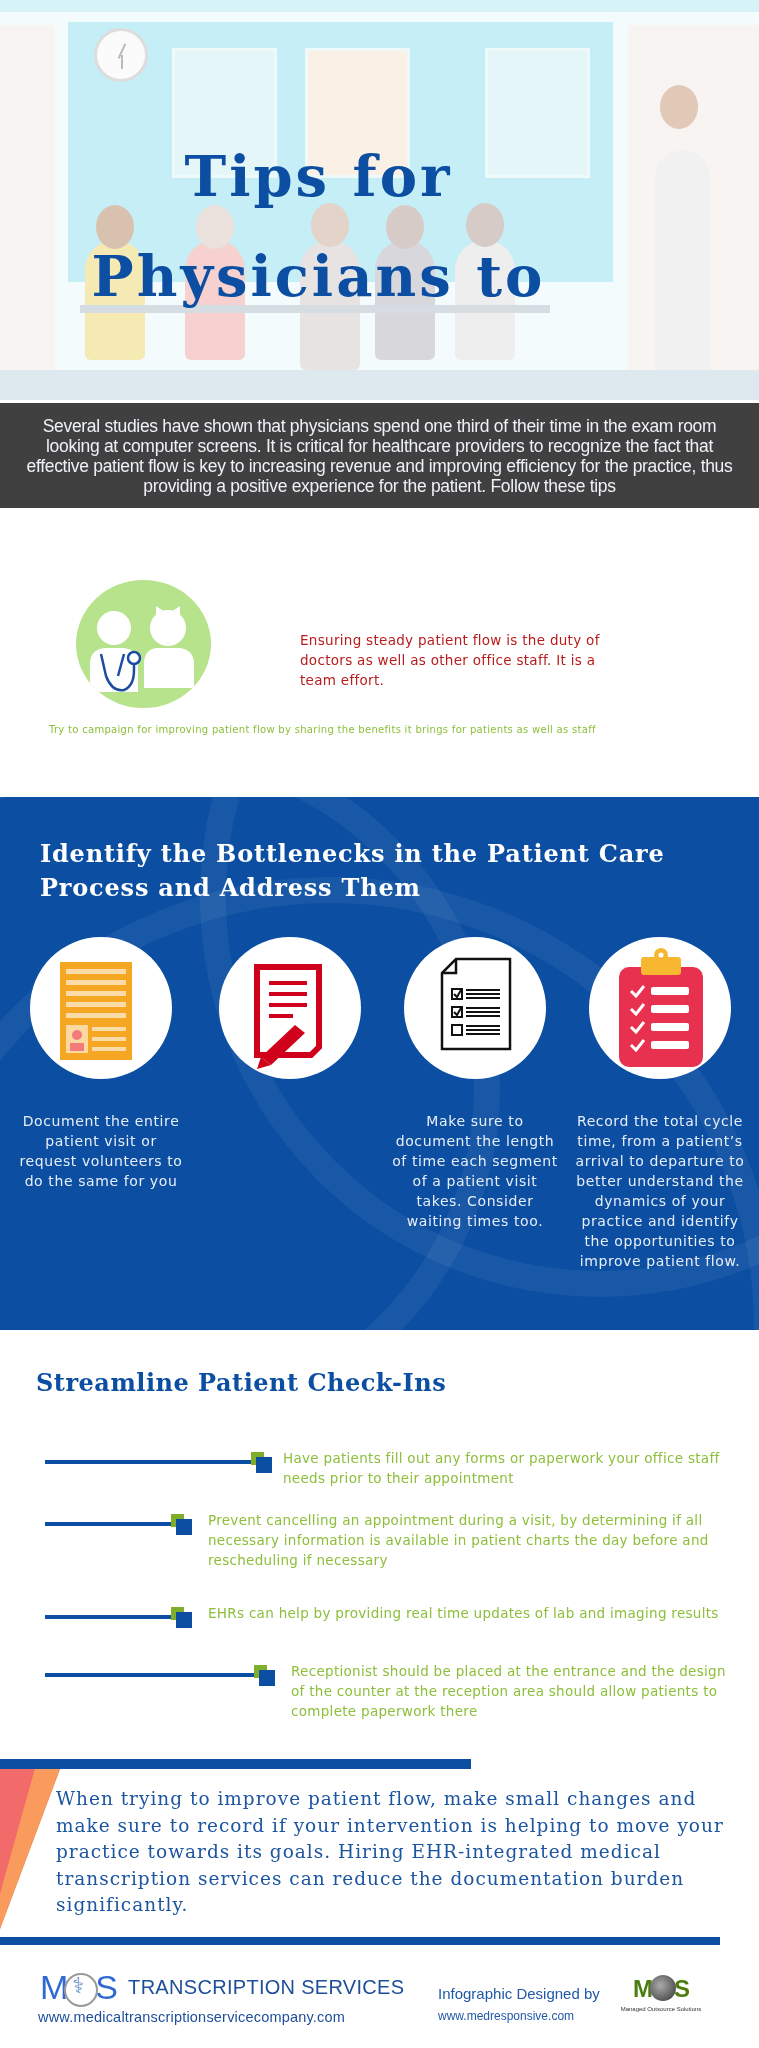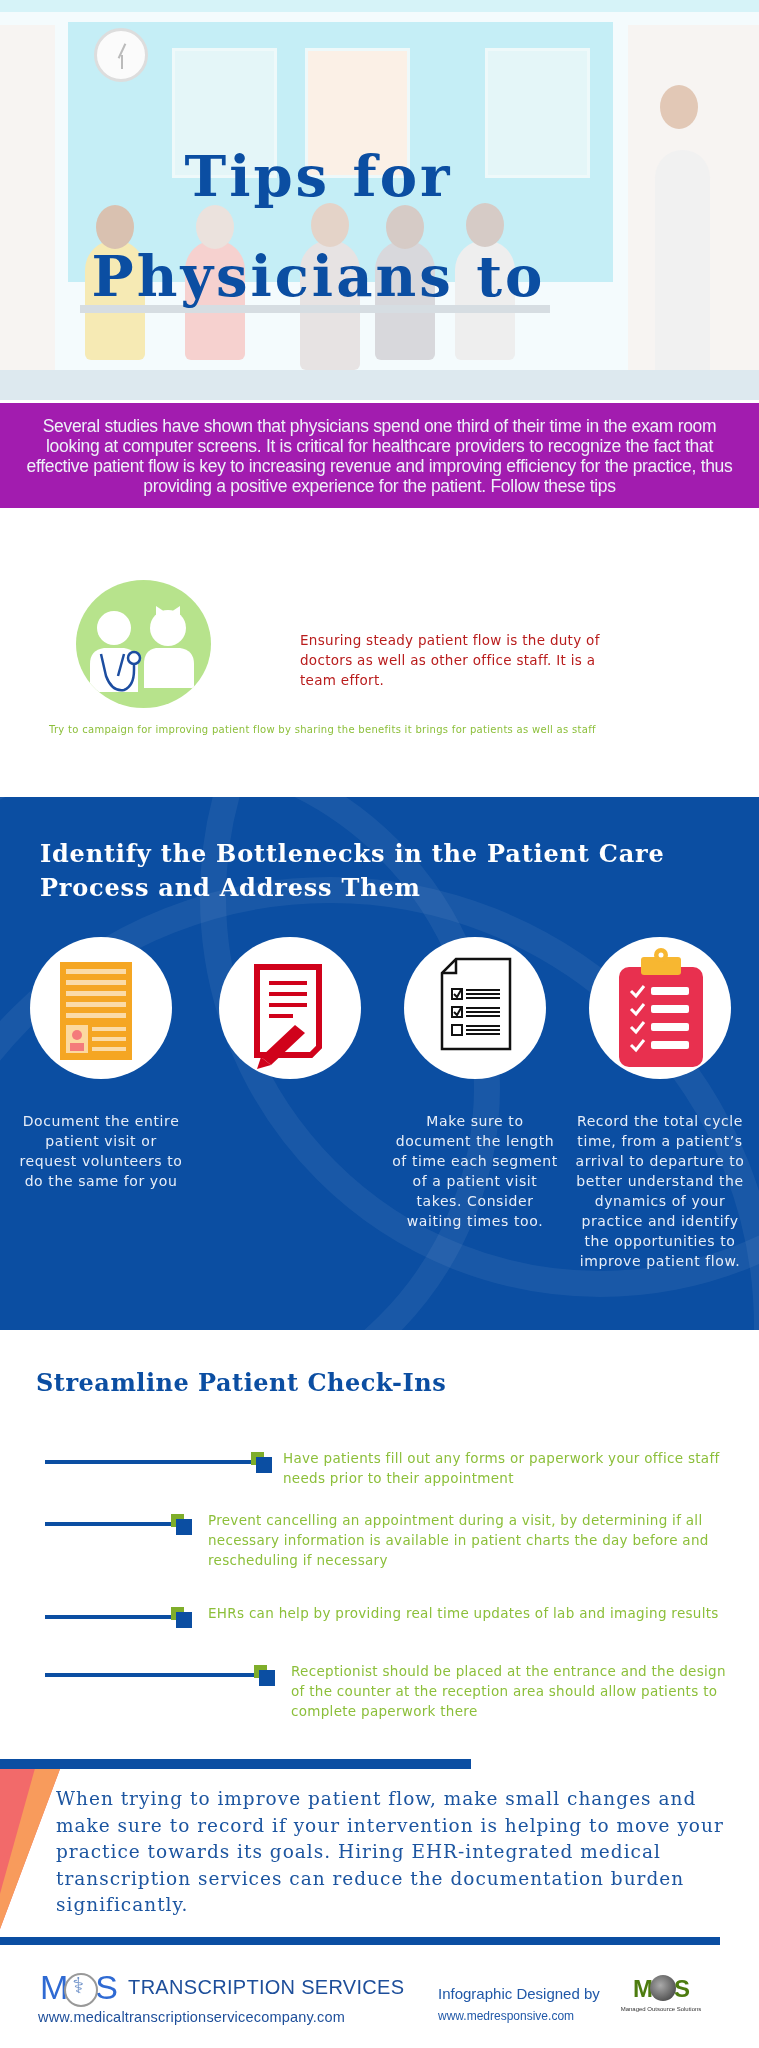--- a/index.html
+++ b/index.html
@@ -16,21 +16,21 @@
     .hero .clock::before { content: ""; position: absolute; left: 24px; top: 12px; width: 2px; height: 16px; background: #bbb; transform: rotate(25deg); }
     .hero .clock::after { content: ""; position: absolute; left: 24px; top: 24px; width: 2px; height: 14px; background: #bbb; }
     .hero .poster { position: absolute; top: 48px; width: 105px; height: 130px; background: #e4f6f8; border: 3px solid #eef9fa; }
     .hero .poster.p2 { background: #fbf0e6; }
     .hero .person { position: absolute; width: 60px; border-radius: 30px 30px 6px 6px; }
     .hero .head { position: absolute; width: 38px; height: 44px; border-radius: 50%; }
     .hero .chairs { position: absolute; left: 80px; top: 305px; width: 470px; height: 8px; background: #d6dde2; }
     .hero-title { position: absolute; left: 0; top: 126px; width: 637px; text-align: center; font-family: "DejaVu Serif", serif; font-weight: bold; font-size: 56px; line-height: 100px; color: #0b4ea2; letter-spacing: 3px; }
 
     
-    .intro { position: absolute; left: 0; top: 403px; width: 759px; height: 105px; background: #a21caf; display: flex; align-items: center; justify-content: center; }
+    .intro { position: absolute; left: 0; top: 403px; width: 759px; height: 105px; background: #404040; display: flex; align-items: center; justify-content: center; }
     .intro p { width: 720px; text-align: center; color: #eef1f8; font-family: "Liberation Sans", sans-serif; font-size: 17.5px; line-height: 20px; letter-spacing: -0.3px; }
 
     
     .group { position: absolute; left: 0; top: 540px; width: 759px; height: 255px; background: #ffffff; }
     .group-icon { position: absolute; left: 76px; top: 40px; width: 135px; height: 128px; border-radius: 50%; background: #b7e38c; overflow: hidden; }
     .group-title { position: absolute; left: 303px; top: 40px; font-family: "DejaVu Serif", serif; font-weight: bold; font-size: 25px; color: #0b4ea2; letter-spacing: 0.5px; }
     .group-desc { position: absolute; left: 300px; top: 90px; width: 330px; font-size: 13.5px; line-height: 20px; color: #b91c1c; letter-spacing: 0.3px; }
     .group-campaign { position: absolute; left: 49px; top: 180px; width: 680px; font-size: 10px; line-height: 20px; color: #8cbf3a; letter-spacing: 0.3px; }
 
     

